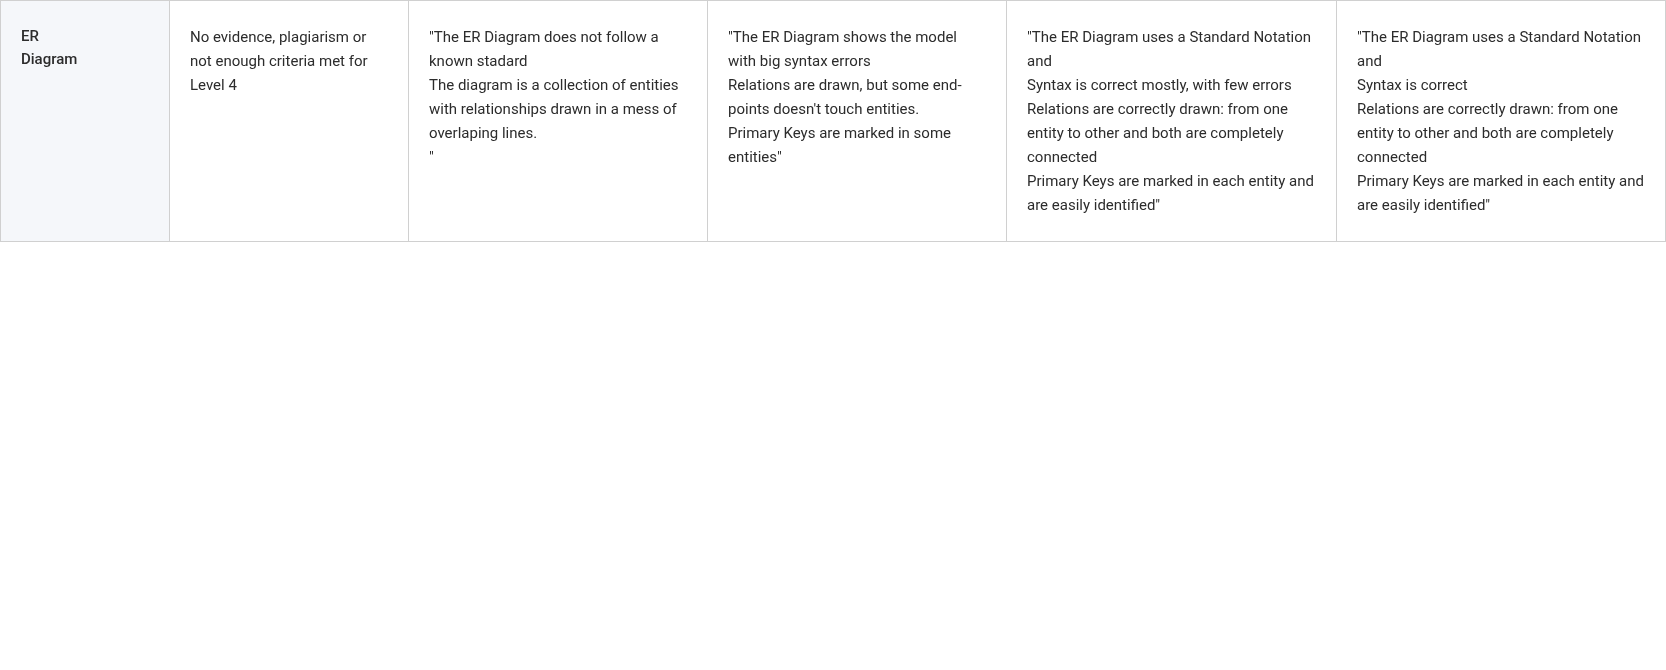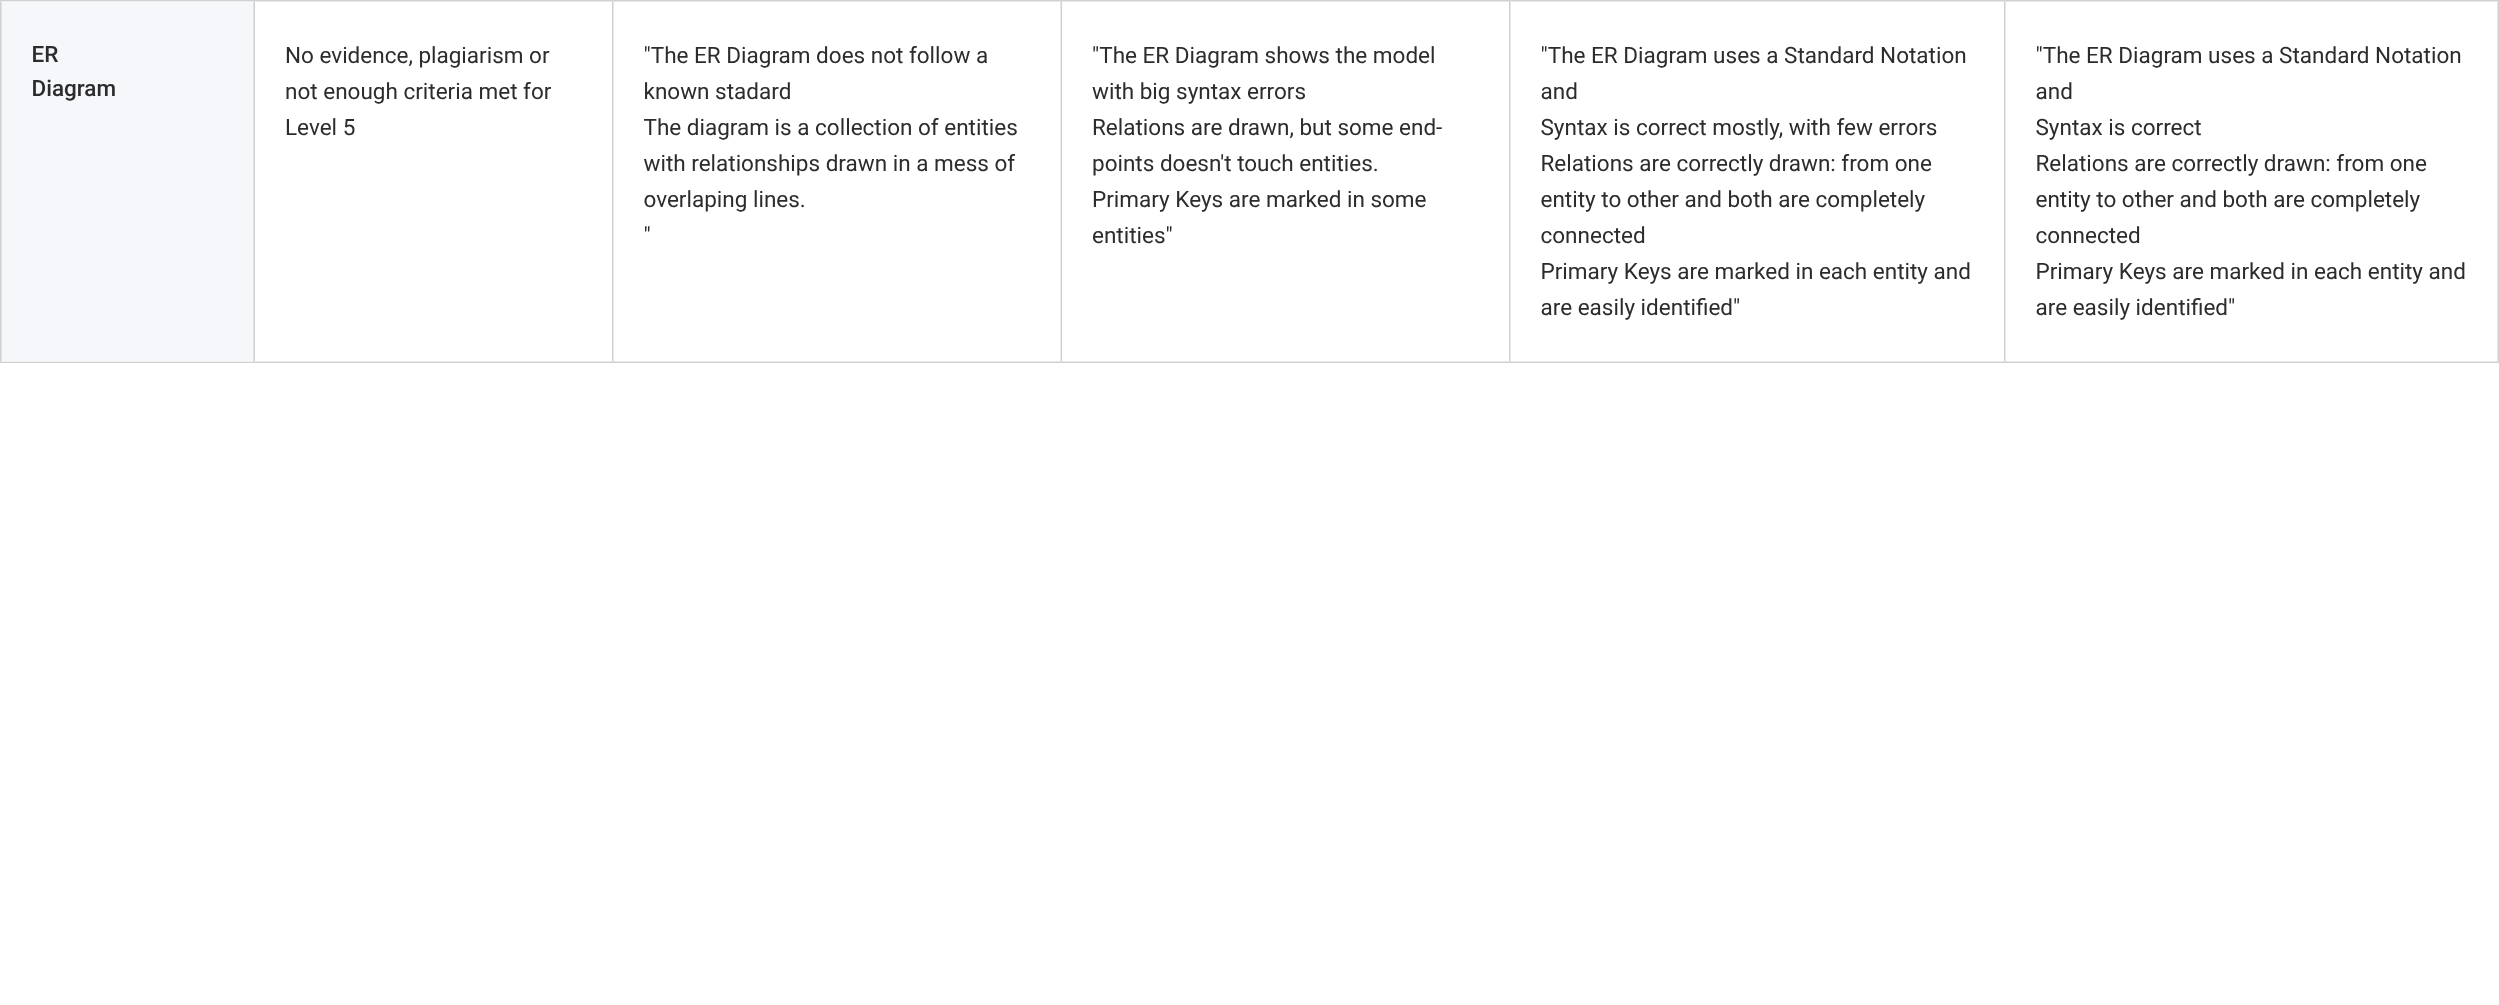--- a/index.html
+++ b/index.html
@@ -76,21 +76,21 @@
 <body>
 
 <div class="table-container">
   <div class="table-row">
 
     <div class="cell cell-label col-0">
       <span>ER<br>Diagram</span>
     </div>
 
     <div class="cell cell-content col-1">
-      <p>No evidence, plagiarism or not enough criteria met for Level 5</p>
+      <p>No evidence, plagiarism or not enough criteria met for Level 4</p>
     </div>
 
     <div class="cell cell-content col-2">
       <p>"The ER Diagram does not follow a known stadard<br>The diagram is a collection of entities with relationships drawn in a mess of overlaping lines.<br>"</p>
     </div>
 
     <div class="cell cell-content col-3">
       <p>"The ER Diagram shows the model with big syntax errors<br>Relations are drawn, but some end-points doesn't touch entities.<br>Primary Keys are marked in some entities"</p>
     </div>
 

